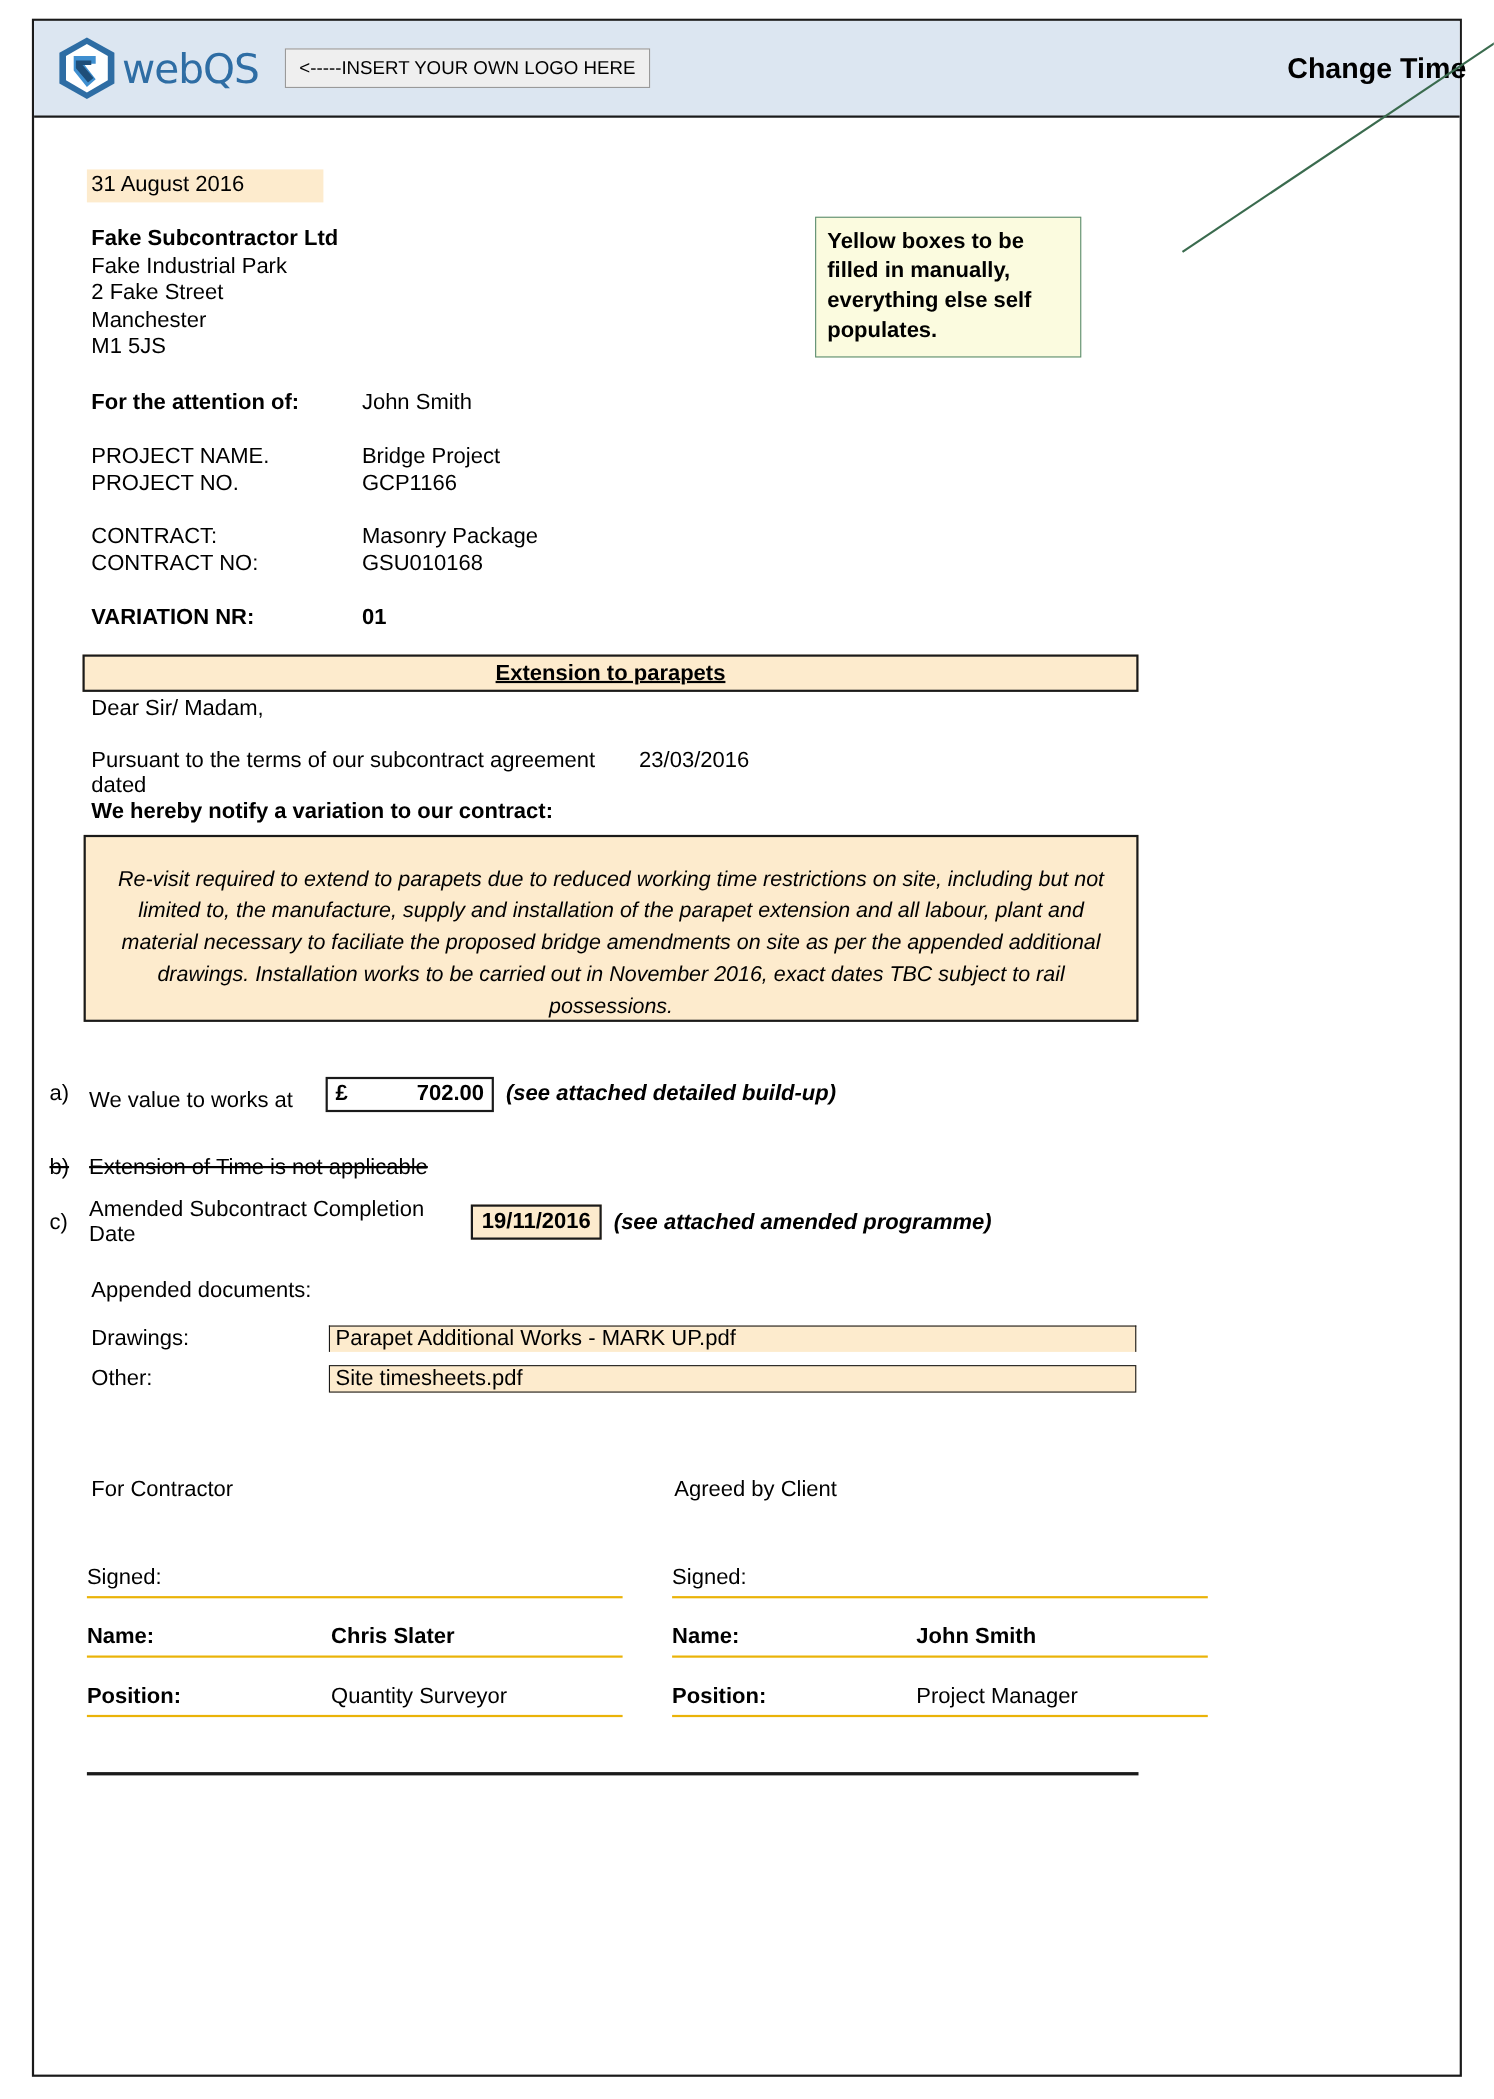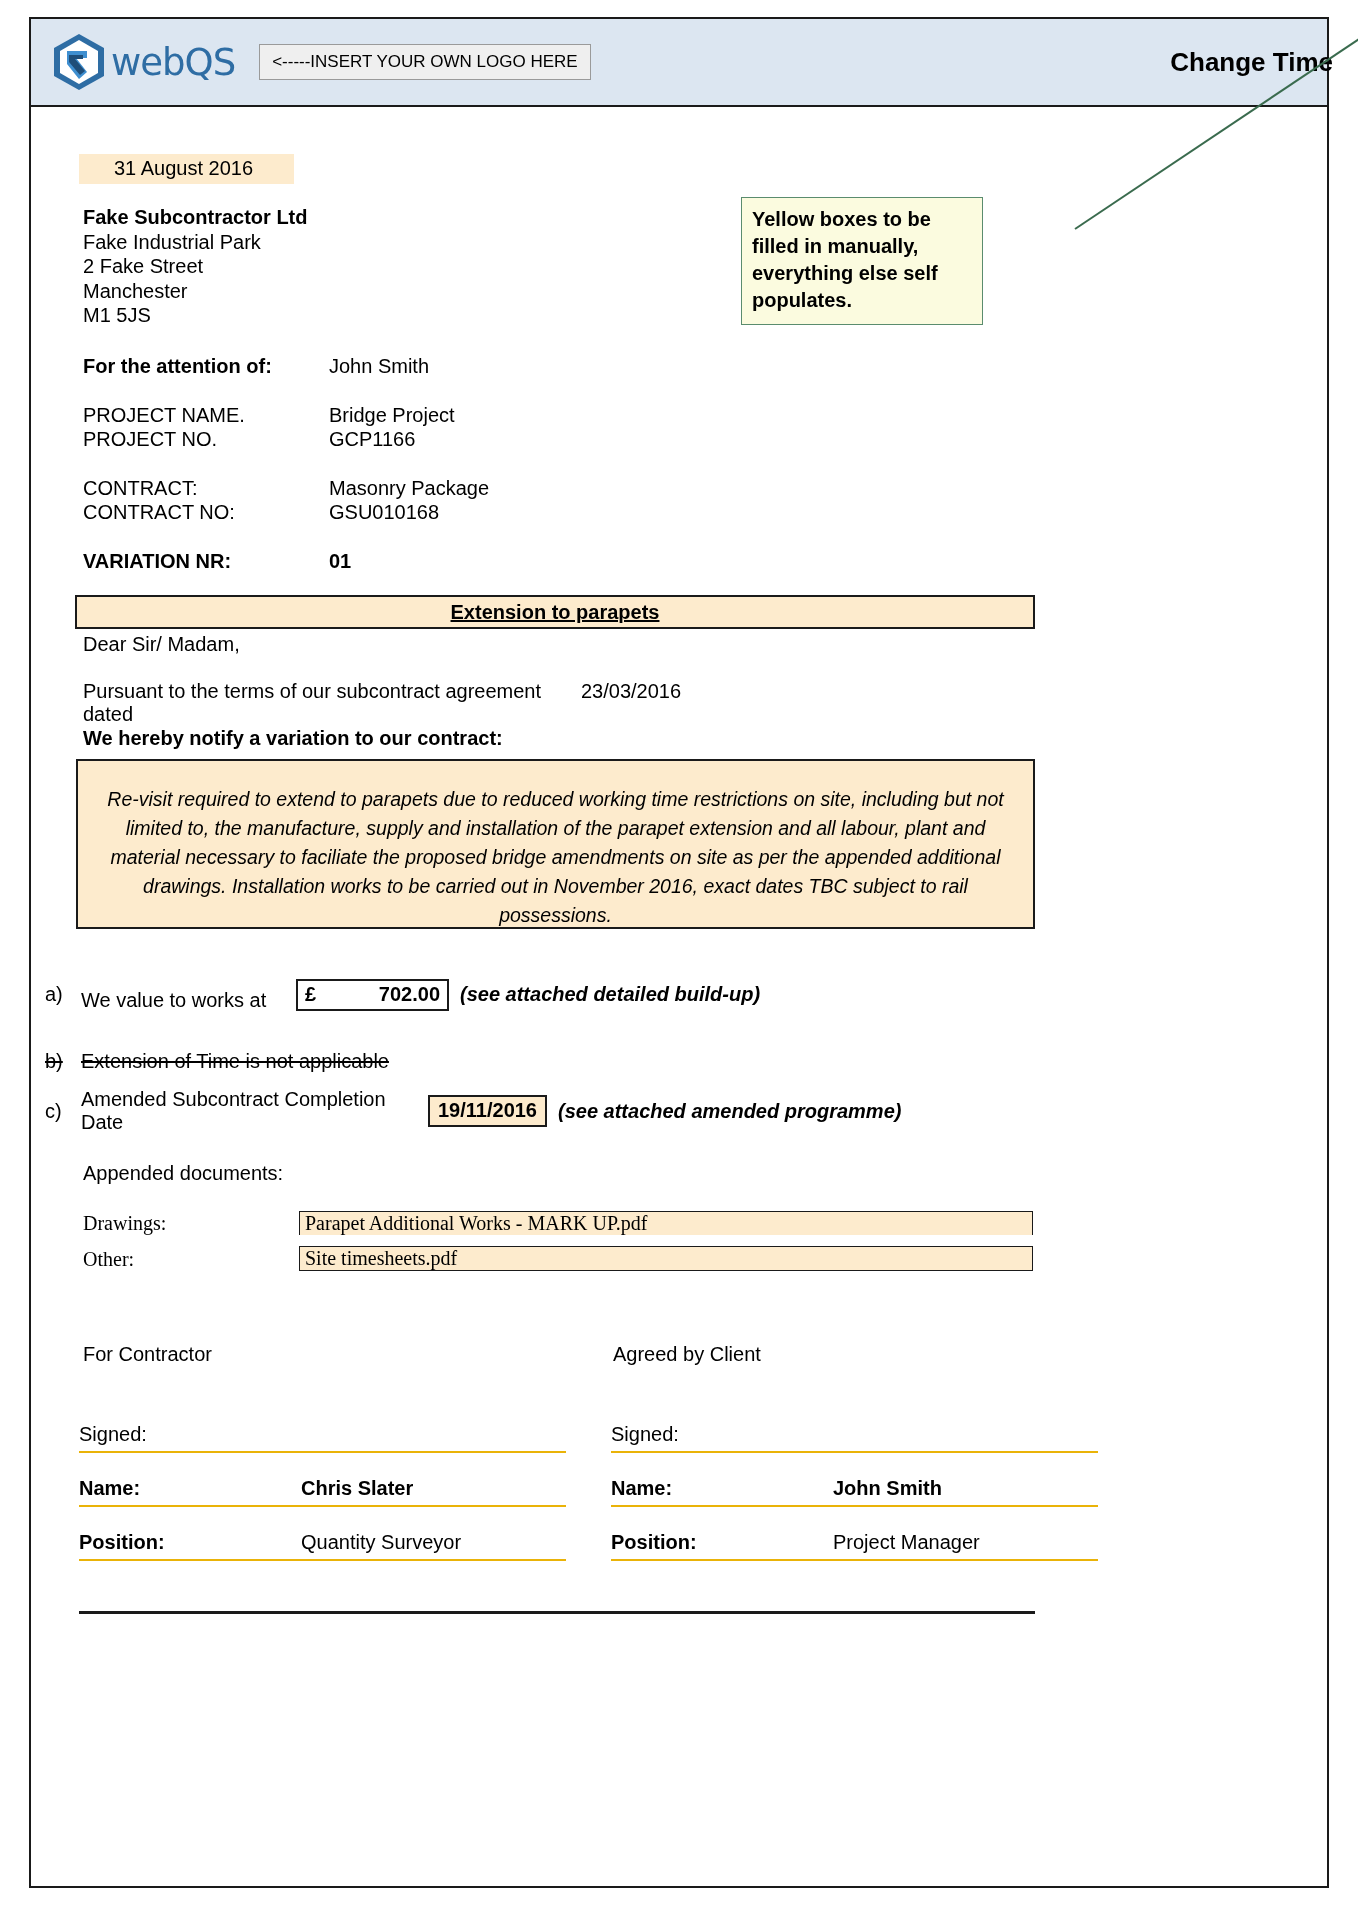--- a/index.html
+++ b/index.html
@@ -99,21 +99,20 @@
 
   .date-chip {
     position: absolute;
     left: 48px;
     top: 47px;
     background: #fdebcd;
     font-size: 20px;
     padding: 3px 10px 4px 4px;
     min-width: 215px;
     box-sizing: border-box;
-    text-align: center;
   }
 
   .addr {
     position: absolute;
     left: 52px;
     top: 98px;
     font-size: 20px;
     line-height: 24.5px;
   }
   .addr .b { font-weight: bold; }
@@ -263,23 +262,22 @@
   }
   .doc-rows {
     position: absolute;
     left: 52px;
     top: 1092px;
     width: 950px;
     font-size: 20px;
   }
   .doc-row {
     display: flex;
-    align-items: flex-end;
+    align-items: center;
     height: 36px;
-    font-family: Liberation Serif, serif;
   }
   .doc-label {
     width: 216px;
     flex: 0 0 216px;
     display: flex;
     align-items: center;
   }
   .doc-val {
     flex: 1 1 auto;
     background: #fdebcd;

